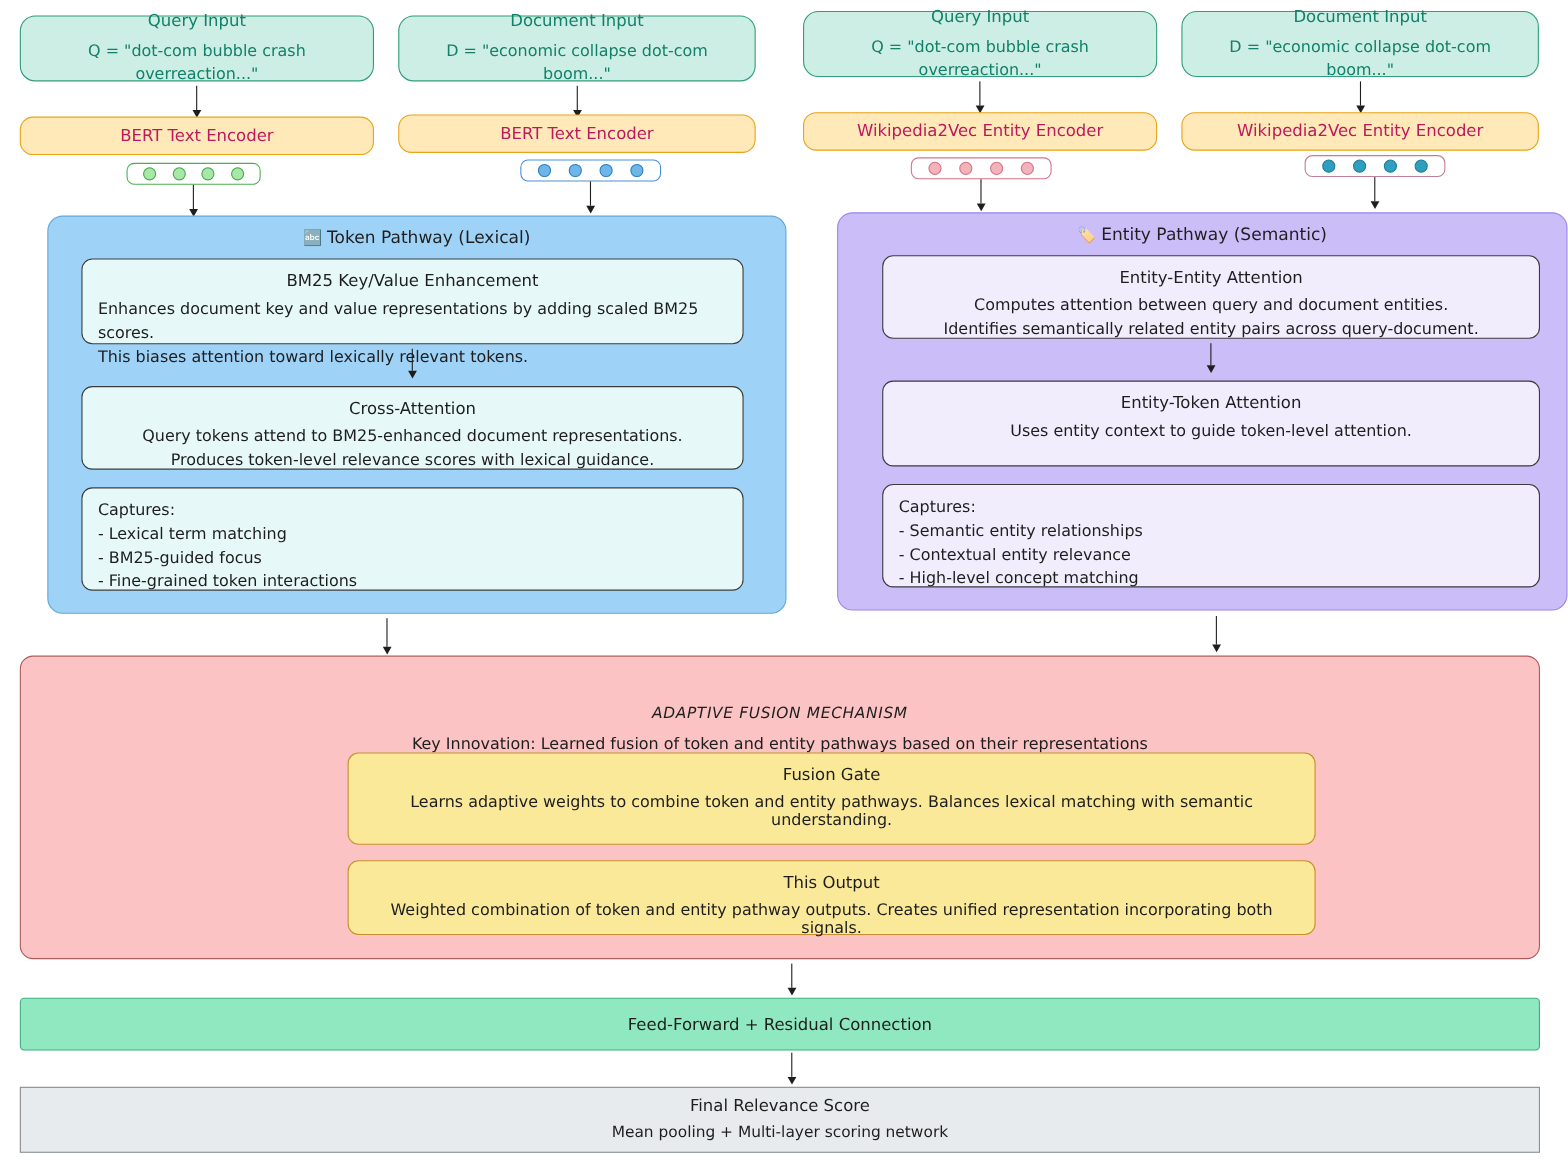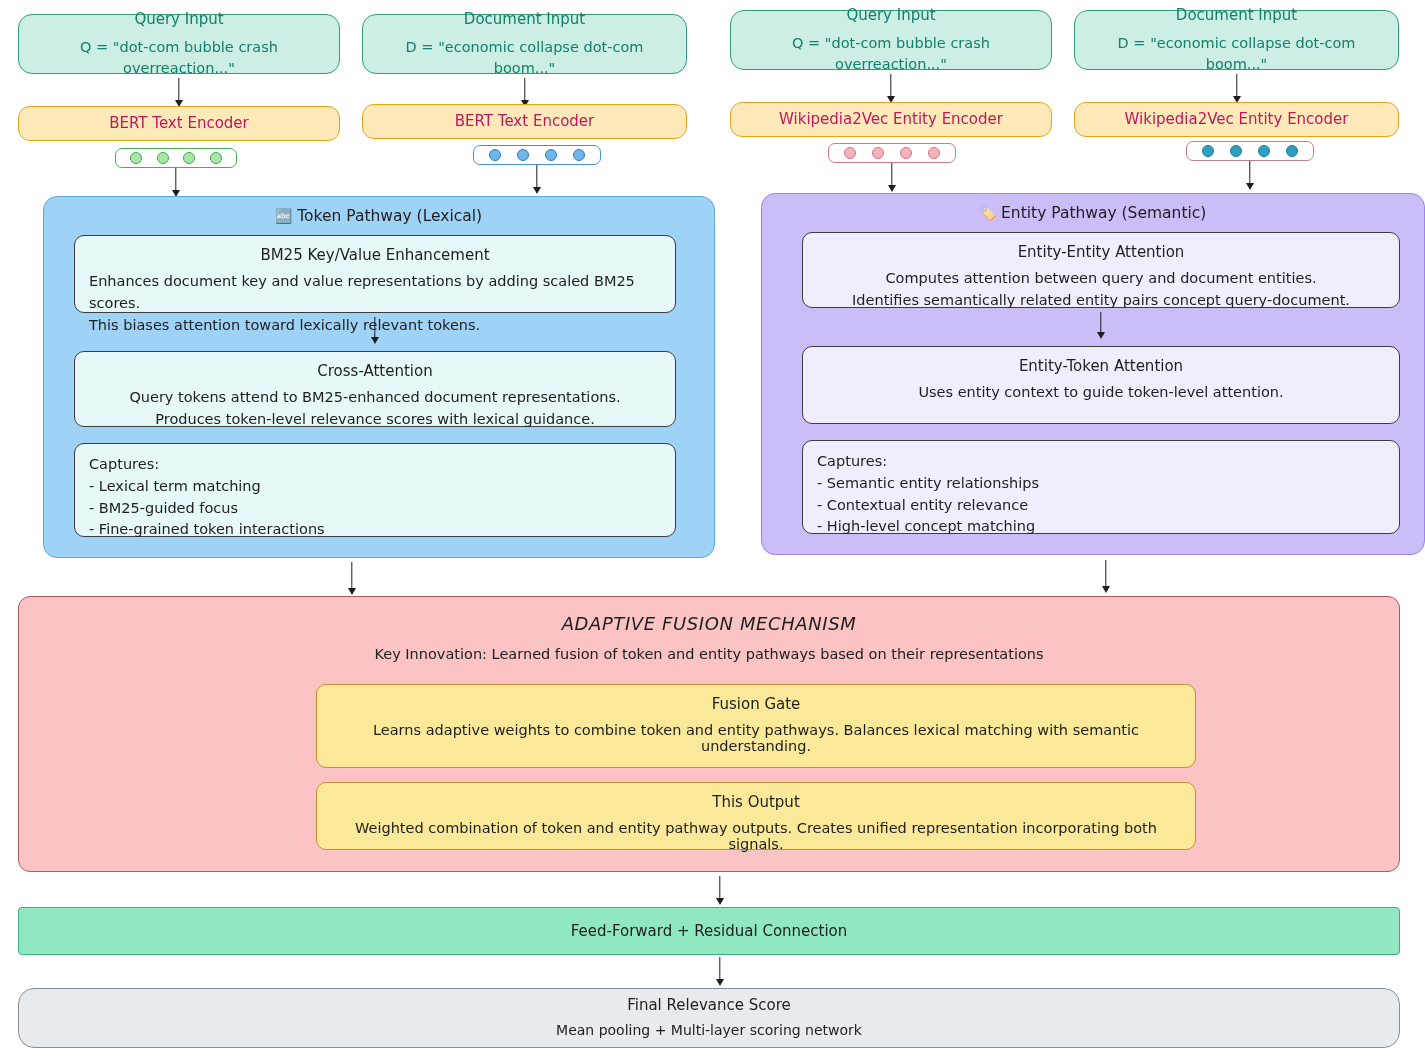--- a/index.html
+++ b/index.html
@@ -105,24 +105,25 @@
 
   
   .fusion {
     position: absolute;
     background: #fbc3c3;
     border: 1.8px solid #b05a5a;
     border-radius: 12px;
   }
   .fusion-title {
     text-align: center;
-    font-size: 18px;
+    font-size: 14px;
     font-style: italic;
     letter-spacing: 0.6px;
     padding-top: 16px;
+    margin-top: 28px;
   }
   .fusion-sub {
     text-align: center;
     font-size: 14.5px;
     padding-top: 12px;
   }
   .fusion-card {
     position: absolute;
     background: #fbe99a;
     border: 1.6px solid #c98f2e;
@@ -138,21 +139,21 @@
     background: #8fe8bf;
     border: 1.6px solid #3fae7f;
     border-radius: 4px;
     display: flex; align-items: center; justify-content: center;
     font-size: 15px;
   }
   .bar-grey {
     position: absolute;
     background: #e8ebed;
     border: 1.6px solid #8a8f94;
-    border-radius: 16px;
+    border-radius: 0;
     display: flex; flex-direction: column; align-items: center; justify-content: center;
     font-size: 15px;
     line-height: 1.7;
   }
   .bar-grey .sub { font-size: 14px; }
 
   
   .arrow { position: absolute; }
   .arrow .shaft {
     position: absolute; left: 50%; top: 0;
@@ -296,21 +297,21 @@
   </div>
 
   <div class="panel panel-entity" style="left:736px; top:193px; width:664px; height:362px;">
     <div class="panel-title">
       <span class="emoji">🏷️</span><span>Entity Pathway (Semantic)</span>
     </div>
 
     <div class="subcard subcard-entity" style="left:40px; top:38px; width:598px; height:76px;">
       <div class="hd">Entity-Entity Attention</div>
       <div class="bd">Computes attention between query and document entities.</div>
-      <div class="bd">Identifies semantically related entity pairs concept query-document.</div>
+      <div class="bd">Identifies semantically related entity pairs across query-document.</div>
     </div>
 
     <div class="arrow" style="left:331px; top:118px; width:16px; height:26px;">
       <div class="shaft" style="height:20px;"></div>
         <div class="head"></div>
     </div>
 
     <div class="subcard subcard-entity" style="left:40px; top:152px; width:598px; height:78px;">
       <div class="hd">Entity-Token Attention</div>
       <div class="bd">Uses entity context to guide token-level attention.</div>

